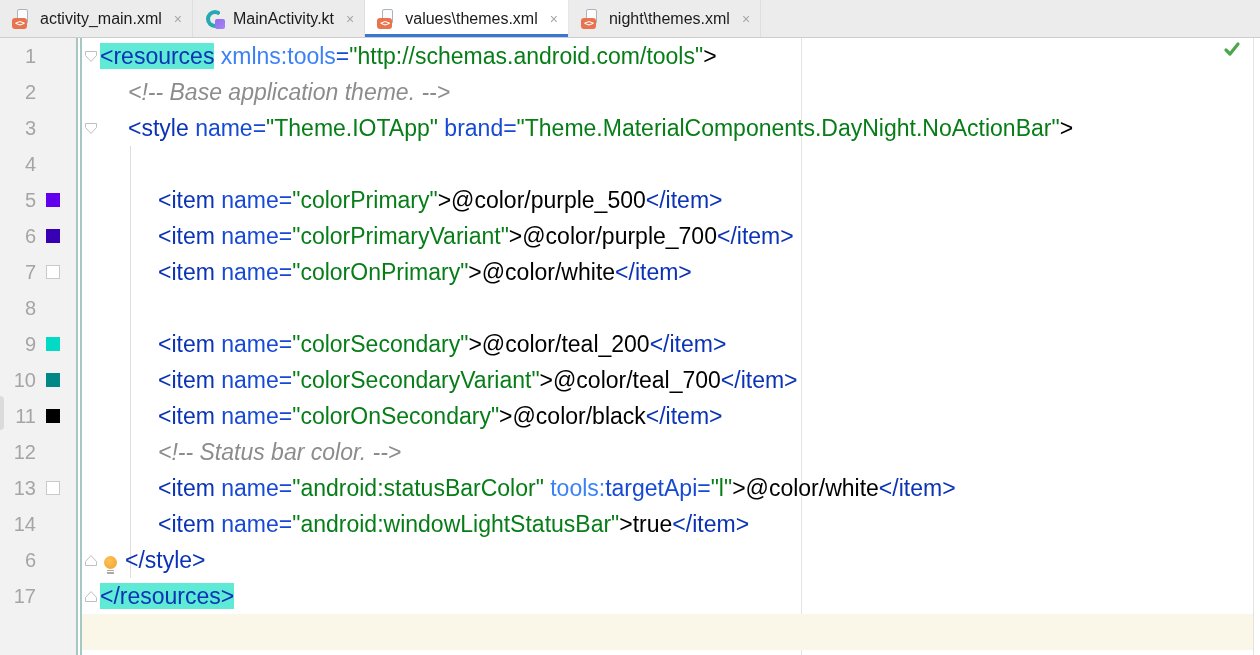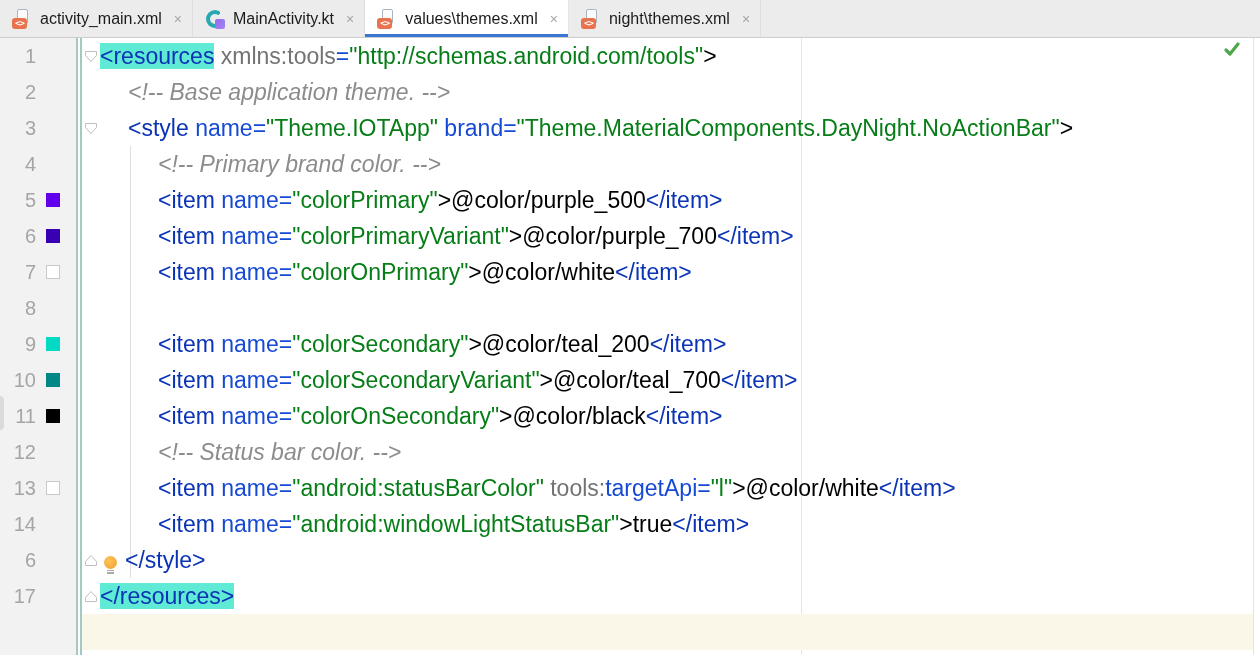--- a/index.html
+++ b/index.html
@@ -48,21 +48,21 @@
   .line-row{display:flex;height:36px;align-items:center;}
   .ln{flex:0 0 40px;width:40px;text-align:right;padding-right:4px;box-sizing:border-box;
       color:#A5A5A5;font-size:20px;}
   .sw-cell{flex:0 0 36px;width:36px;display:flex;align-items:center;}
   .sw{width:14px;height:14px;margin-left:6px;box-sizing:border-box;}
   .sw.white{border:1px solid #C9C9C9;}
   .fold-cell{flex:0 0 24px;width:24px;display:flex;align-items:center;}
   .fold-cell svg{margin-left:8px;display:block;}
   .code{font-size:23px;line-height:36px;white-space:pre;}
   .ind0{padding-left:0;} .ind1{padding-left:28px;text-align:right;} .ind2{padding-left:58px;}
-  .tok-tag{color:#0A33B5;} .tok-attr{color:#174AD4;} .tok-ns{color:#737373;}
+  .tok-tag{color:#0A33B5;} .tok-attr{color:#174AD4;} .tok-ns{color:#3b82f6;}
   .tok-str{color:#067D17;} .tok-txt{color:#000000;}
   .tok-com{color:#8C8C8C;font-style:italic;}
   .hl{background:#5eead4;}
   .bulb{display:inline-block;position:relative;width:13px;height:13px;margin:0 8px 0 4px;
         border-radius:50%;background:radial-gradient(circle at 40% 35%,#FFC155,#F0A030);vertical-align:-1px;}
   .bulb::after{content:"";position:absolute;left:3px;top:14px;width:7px;height:4px;
         background:linear-gradient(#A9A9A9 0 1.5px,#FFFFFF 1.5px 2.5px,#A9A9A9 2.5px 4px);}
 </style>
 </head>
 <body>
@@ -146,21 +146,20 @@
                 <path d="M1.5 1.5 H12.5 V5.5 L7 11.5 L1.5 5.5 Z" fill="#FFFFFF" stroke="#BFBFBF"></path>
               </svg>
             </span>
           </span>
           <div class="code ind1"><span class="tok-tag">&lt;style</span><span class="tok-txt"> </span><span class="tok-attr">name=</span><span class="tok-str">"Theme.IOTApp"</span><span class="tok-txt"> </span><span class="tok-attr">brand=</span><span class="tok-str">"Theme.MaterialComponents.DayNight.NoActionBar"</span><span class="tok-txt">&gt;</span></div>
         </div>
         <div class="line-row">
           <span class="ln">4</span>
           <span class="sw-cell"></span>
           <span class="fold-cell"></span>
-          <div class="code ind2"><span class="tok-com">&lt;!-- Primary brand color. --&gt;</span></div>
         </div>
         <div class="line-row">
           <span class="ln">5</span>
           <span class="sw-cell">
             <span class="sw" style="background: rgb(98, 0, 238);"></span>
           </span>
           <span class="fold-cell"></span>
           <div class="code ind2"><span class="tok-tag">&lt;item</span><span class="tok-txt"> </span><span class="tok-attr">name=</span><span class="tok-str">"colorPrimary"</span><span class="tok-txt">&gt;@color/purple_500</span><span class="tok-tag">&lt;/item&gt;</span></div>
         </div>
         <div class="line-row">

